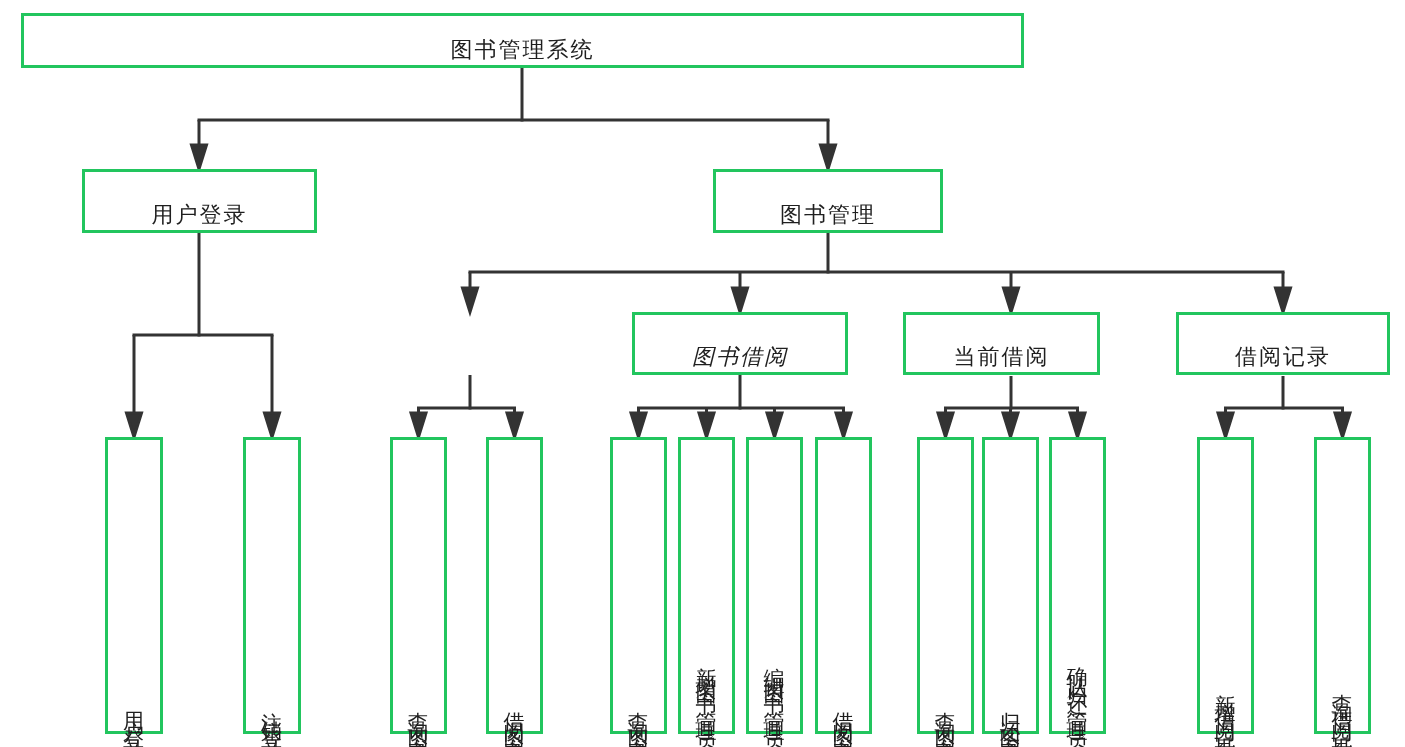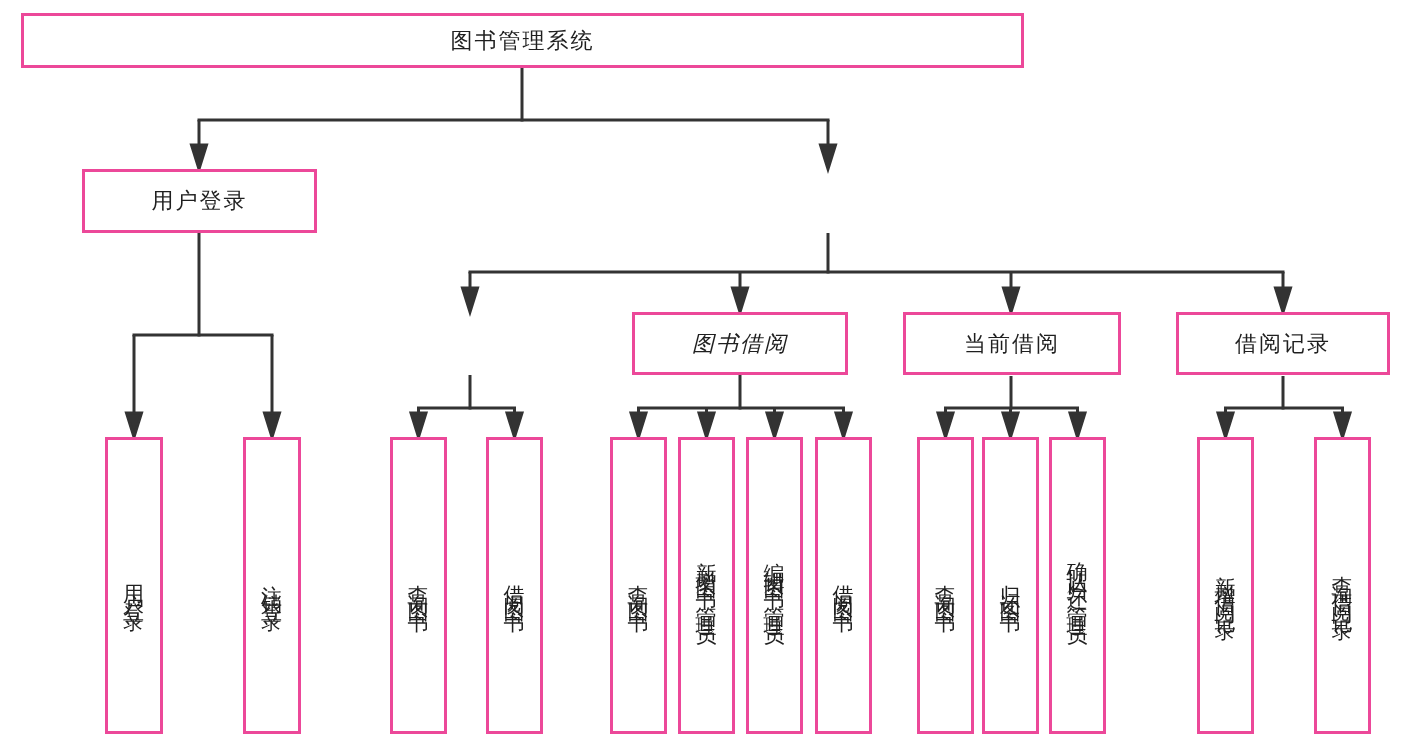--- a/index.html
+++ b/index.html
@@ -8,22 +8,22 @@
     width:1405px;height:747px;
     background:#ffffff;
     font-family:"Liberation Sans",sans-serif;
     overflow:hidden;
   }
   #connectors{position:absolute;left:0;top:0;pointer-events:none;}
   .box{
     position:absolute;
     box-sizing:border-box;
     background:#ffffff;
-    border:3px solid #ec4899;
-    display:flex;align-items:center;justify-content:center;
+    border:3px solid #22c55e;
+    display:flex;align-items:flex-end;justify-content:center;
     color:#1f1f1f;
   }
   .box.h span{
     font-size:22px;
     letter-spacing:2px;
     white-space:nowrap;
   }
   .box.v span{
     writing-mode:vertical-rl;
     text-orientation:mixed;
@@ -111,25 +111,28 @@
     </g>
   </svg>
 
   <div class="box h" style="left:21px;top:13px;width:1003px;height:55px;">
     <span>图书管理系统</span>
   </div>
 
   <div class="box h" style="left:82px;top:169px;width:235px;height:64px;">
     <span>用户登录</span>
   </div>
+  <div class="box h" style="left:713px;top:169px;width:230px;height:64px;">
+    <span>图书管理</span>
+  </div>
 
   <div class="box h" style="left:632px;top:312px;width:216px;height:63px;font-style:italic;">
     <span>图书借阅</span>
   </div>
-  <div class="box h" style="left:903px;top:312px;width:218px;height:63px;">
+  <div class="box h" style="left:903px;top:312px;width:197px;height:63px;">
     <span>当前借阅</span>
   </div>
   <div class="box h" style="left:1176px;top:312px;width:214px;height:63px;">
     <span>借阅记录</span>
   </div>
 
   <div class="box v" style="left:105px;top:437px;width:58px;height:297px;">
     <span>用户登录</span>
   </div>
   <div class="box v" style="left:243px;top:437px;width:58px;height:297px;">

